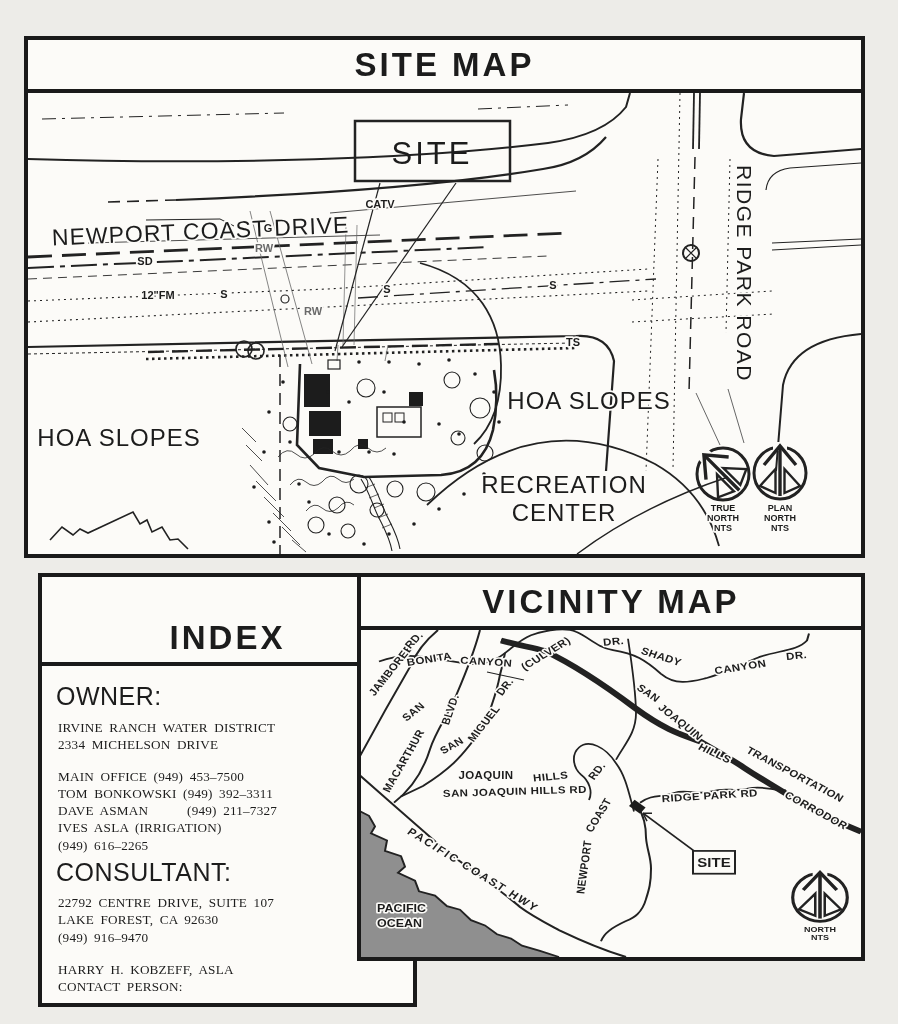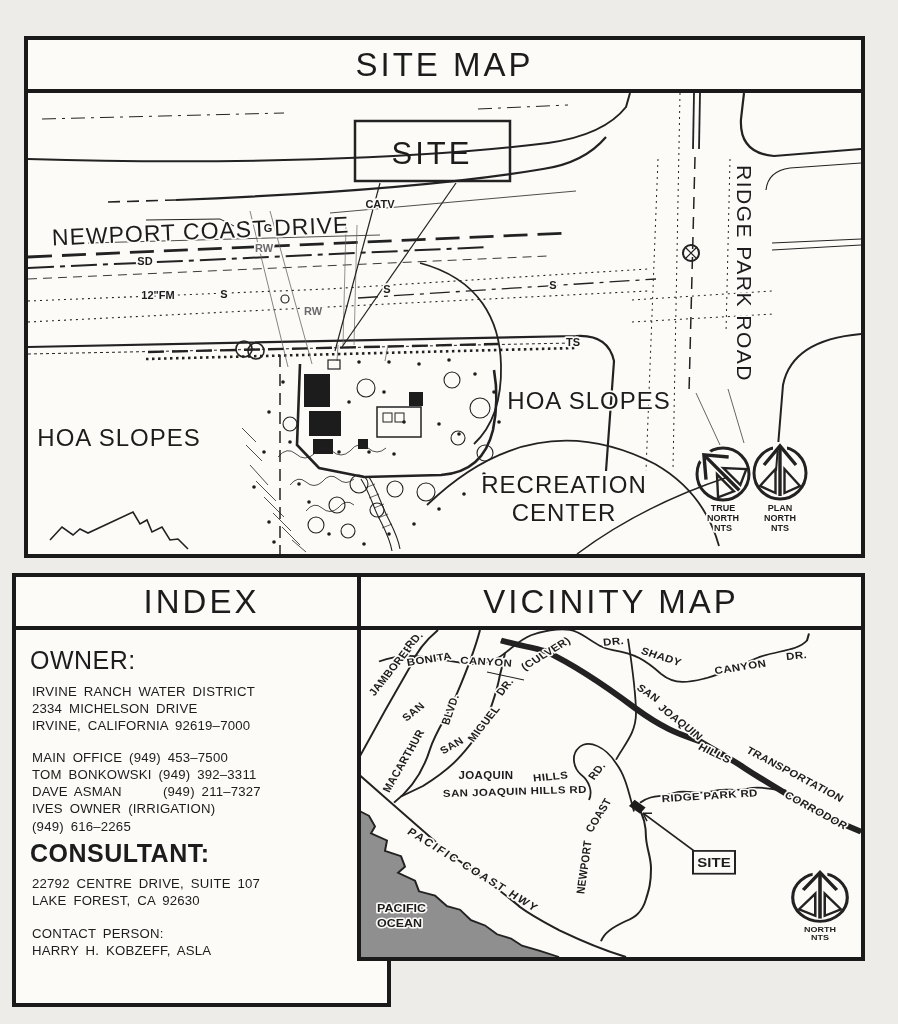--- a/index.html
+++ b/index.html
@@ -8,26 +8,26 @@
     background:#edecе8;
     background-color:#edece8;
     font-family:"Liberation Sans",sans-serif;
     color:#1c1c1c;overflow:hidden;
   }
   .panel{
     position:absolute;background:#fcfbf8;border:4px solid #1a1a1a;
     display:flex;flex-direction:column;box-sizing:border-box;
   }
   #sitemap-panel{left:24px;top:36px;width:841px;height:522px;}
-  #index-panel{left:12px;top:573px;width:379px;height:434px;}
+  #index-panel{left:38px;top:573px;width:379px;height:434px;justify-content:flex-end;}
   #vicinity-panel{left:357px;top:573px;width:508px;height:388px;}
   .titlebar{
     height:49px;border-bottom:4px solid #1a1a1a;flex:0 0 auto;
     display:flex;align-items:center;justify-content:center;
-    font-size:33px;font-weight:400;letter-spacing:3px;color:#1c1c1c;
+    font-size:33px;font-weight:700;letter-spacing:3px;color:#1c1c1c;
   }
   .mapbox{flex:1 1 auto;position:relative;}
   .mapbox svg{position:absolute;left:0;top:0;width:100%;height:100%;}
 
   
   svg .ln{stroke:#222;fill:none;}
   svg .gy{stroke:#666;fill:none;}
   svg text{font-family:"Liberation Sans",sans-serif;fill:#1c1c1c;}
   svg .halo{paint-order:stroke;stroke:#fcfbf8;stroke-width:3.5px;stroke-linejoin:round;}
   svg .tm{text-anchor:middle;}
@@ -36,21 +36,21 @@
   svg .ut{font-size:11px;font-weight:600;}
   svg .utg{font-size:11px;font-weight:600;fill:#6a6a6a;}
   svg .sm{font-size:9px;font-weight:600;}
   svg .vl{font-size:11.5px;font-weight:600;letter-spacing:.4px;}
   svg .vlb{font-size:12.5px;font-weight:600;}
 
   
   .index-body{padding:12px 14px 8px 16px;font-size:13.2px;line-height:1.3;
     letter-spacing:.2px;word-spacing:3px;}
   .index-h{font-size:25px;letter-spacing:.5px;margin:2px 0 6px -2px;font-weight:500;}
-  .index-line{white-space:pre;}
+  .index-line{white-space:pre;font-family:Liberation Serif, serif;}
   .index-gap{height:15px;}
   .indent{}
 </style>
 </head>
 <body>
 
 <div class="panel" id="sitemap-panel">
   <div class="titlebar">SITE MAP</div>
   <div class="mapbox">
   <svg viewBox="0 0 833 461" preserveAspectRatio="none">
@@ -237,33 +237,33 @@
   </svg>
   </div>
 </div>
 
 <div class="panel" id="index-panel">
   <div class="titlebar">INDEX</div>
   <div class="index-body">
     <div class="index-h">OWNER:</div>
     <div class="index-line">IRVINE RANCH WATER DISTRICT</div>
     <div class="index-line">2334 MICHELSON DRIVE</div>
-    <div class="index-line">IRVINE, CALIFORNIA 92619–7000</div>
     <div class="index-gap"></div>
     <div class="index-line">MAIN OFFICE (949) 453–7500</div>
     <div class="index-line">TOM BONKOWSKI (949) 392–3311</div>
     <div class="index-line">DAVE ASMAN      (949) 211–7327</div>
-    <div class="index-line">IVES OWNER (IRRIGATION)</div>
+    <div class="index-line">IVES ASLA (IRRIGATION)</div>
     <div class="index-line indent">(949) 616–2265</div>
-    <div class="index-h" style="font-weight:bold;">CONSULTANT:</div>
+    <div class="index-h" style="">CONSULTANT:</div>
     <div class="index-line">22792 CENTRE DRIVE, SUITE 107</div>
     <div class="index-line">LAKE FOREST, CA 92630</div>
+    <div class="index-line">(949) 916–9470</div>
     <div class="index-gap"></div>
+    <div class="index-line">HARRY H. KOBZEFF, ASLA</div>
     <div class="index-line">CONTACT PERSON:</div>
-    <div class="index-line">HARRY H. KOBZEFF, ASLA</div>
   </div>
 </div>
 
 <div class="panel" id="vicinity-panel">
   <div class="titlebar">VICINITY MAP</div>
   <div class="mapbox">
   <svg viewBox="0 0 500 373" preserveAspectRatio="none">
 
     <g>
       <path fill="#8f8f8f" stroke="none" d="M-4,205 L8,212 L14,224 L10,232 L26,240 L24,252 L40,258 L44,270 L37,277 L54,286 L58,298 L74,303 L86,315 L99,319 L110,331 L124,337 L136,347 L150,352 L161,360 L179,366 L198,373 L198,374 L-4,374 Z"></path>

